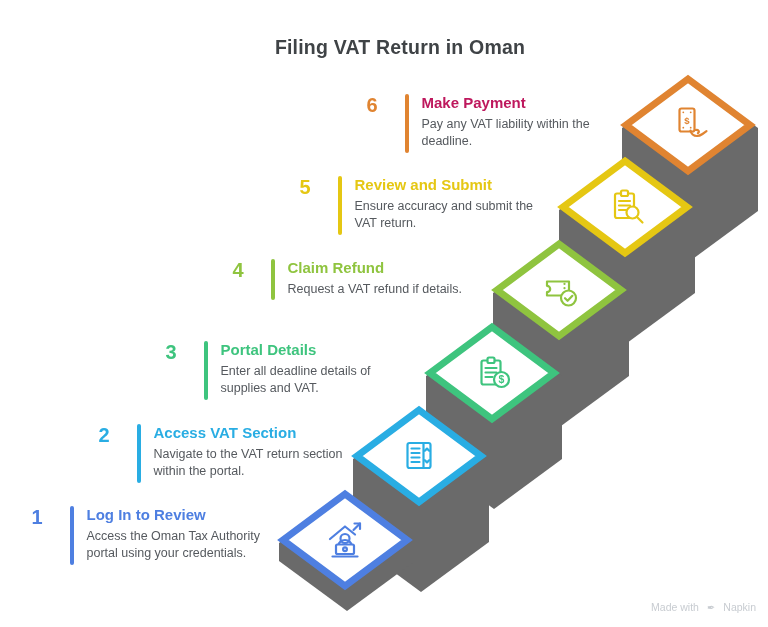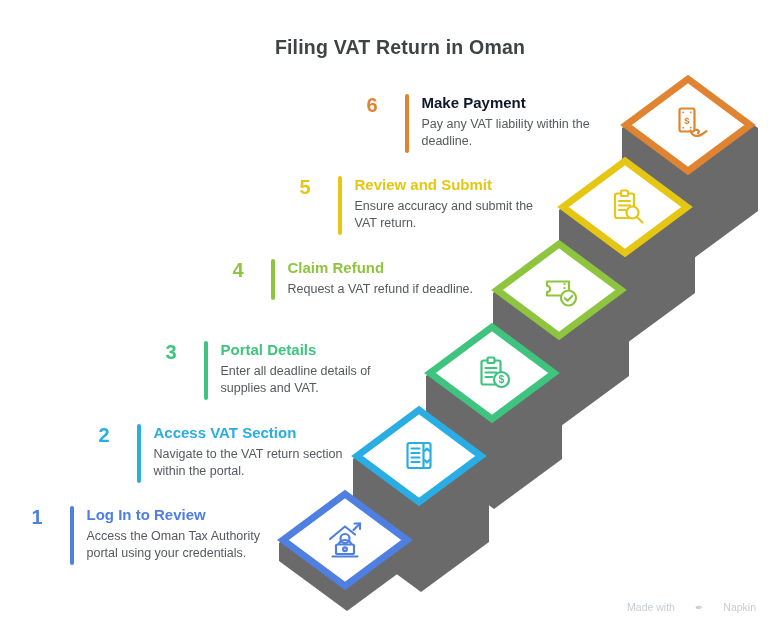--- a/index.html
+++ b/index.html
@@ -13,21 +13,21 @@
   }
   #stairs{position:absolute;left:0;top:0;}
   .step-block{position:absolute;display:flex;align-items:stretch;}
   .step-num{width:26px;text-align:center;font-size:20px;font-weight:700;line-height:1.15;}
   .step-bar{width:3.5px;border-radius:2px;margin-left:20px;}
   .step-text{margin-left:13px;padding-bottom:2px;}
   .step-title{font-size:15px;font-weight:700;line-height:1.25;}
   .step-desc{font-size:12.5px;line-height:1.4;color:#55595E;margin-top:3px;white-space:pre-line;}
   .watermark{
     position:absolute;right:12px;bottom:14px;display:inline-flex;align-items:center;
-    column-gap:20px;font-size:10.5px;color:#C8CCD1;
+    column-gap:8px;font-size:10.5px;color:#C8CCD1;
   }
   .wm-icon{font-size:10px;color:#C8CCD1;}
   .icon-text{font-family:"Liberation Sans",sans-serif;font-weight:700;}
 </style>
 <title>Filing VAT Return in Oman</title></head>
 <body>
 
 <div class="canvas">
 
   <div class="page-title">Filing VAT Return in Oman</div>
@@ -143,39 +143,39 @@
       <div class="step-desc">Enter all deadline details of
 supplies and VAT.</div>
     </div>
   </div>
 
   <div class="step-block" style="left: 225px; top: 259px;">
     <div class="step-num" style="color: rgb(143, 196, 63);">4</div>
     <div class="step-bar" style="background: rgb(143, 196, 63);"></div>
     <div class="step-text">
       <div class="step-title" style="color: rgb(143, 196, 63);">Claim Refund</div>
-      <div class="step-desc">Request a VAT refund if deadline.</div>
+      <div class="step-desc">Request a VAT refund if details.</div>
     </div>
   </div>
 
   <div class="step-block" style="left: 292px; top: 176px;">
     <div class="step-num" style="color: rgb(229, 199, 19);">5</div>
     <div class="step-bar" style="background: rgb(229, 199, 19);"></div>
     <div class="step-text">
       <div class="step-title" style="color: rgb(229, 199, 19);">Review and Submit</div>
       <div class="step-desc">Ensure accuracy and submit the
 VAT return.</div>
     </div>
   </div>
 
   <div class="step-block" style="left: 359px; top: 94px;">
     <div class="step-num" style="color: rgb(224, 132, 49);">6</div>
     <div class="step-bar" style="background: rgb(224, 132, 49);"></div>
     <div class="step-text">
-      <div class="step-title" style="color: #0f172a;">Make Payment</div>
+      <div class="step-title" style="color: #be185d;">Make Payment</div>
       <div class="step-desc">Pay any VAT liability within the
 deadline.</div>
     </div>
   </div>
 </div>
 
   <div class="watermark">
     <span>Made with</span>
     <span class="wm-icon">✒</span>
     <span>Napkin</span>

